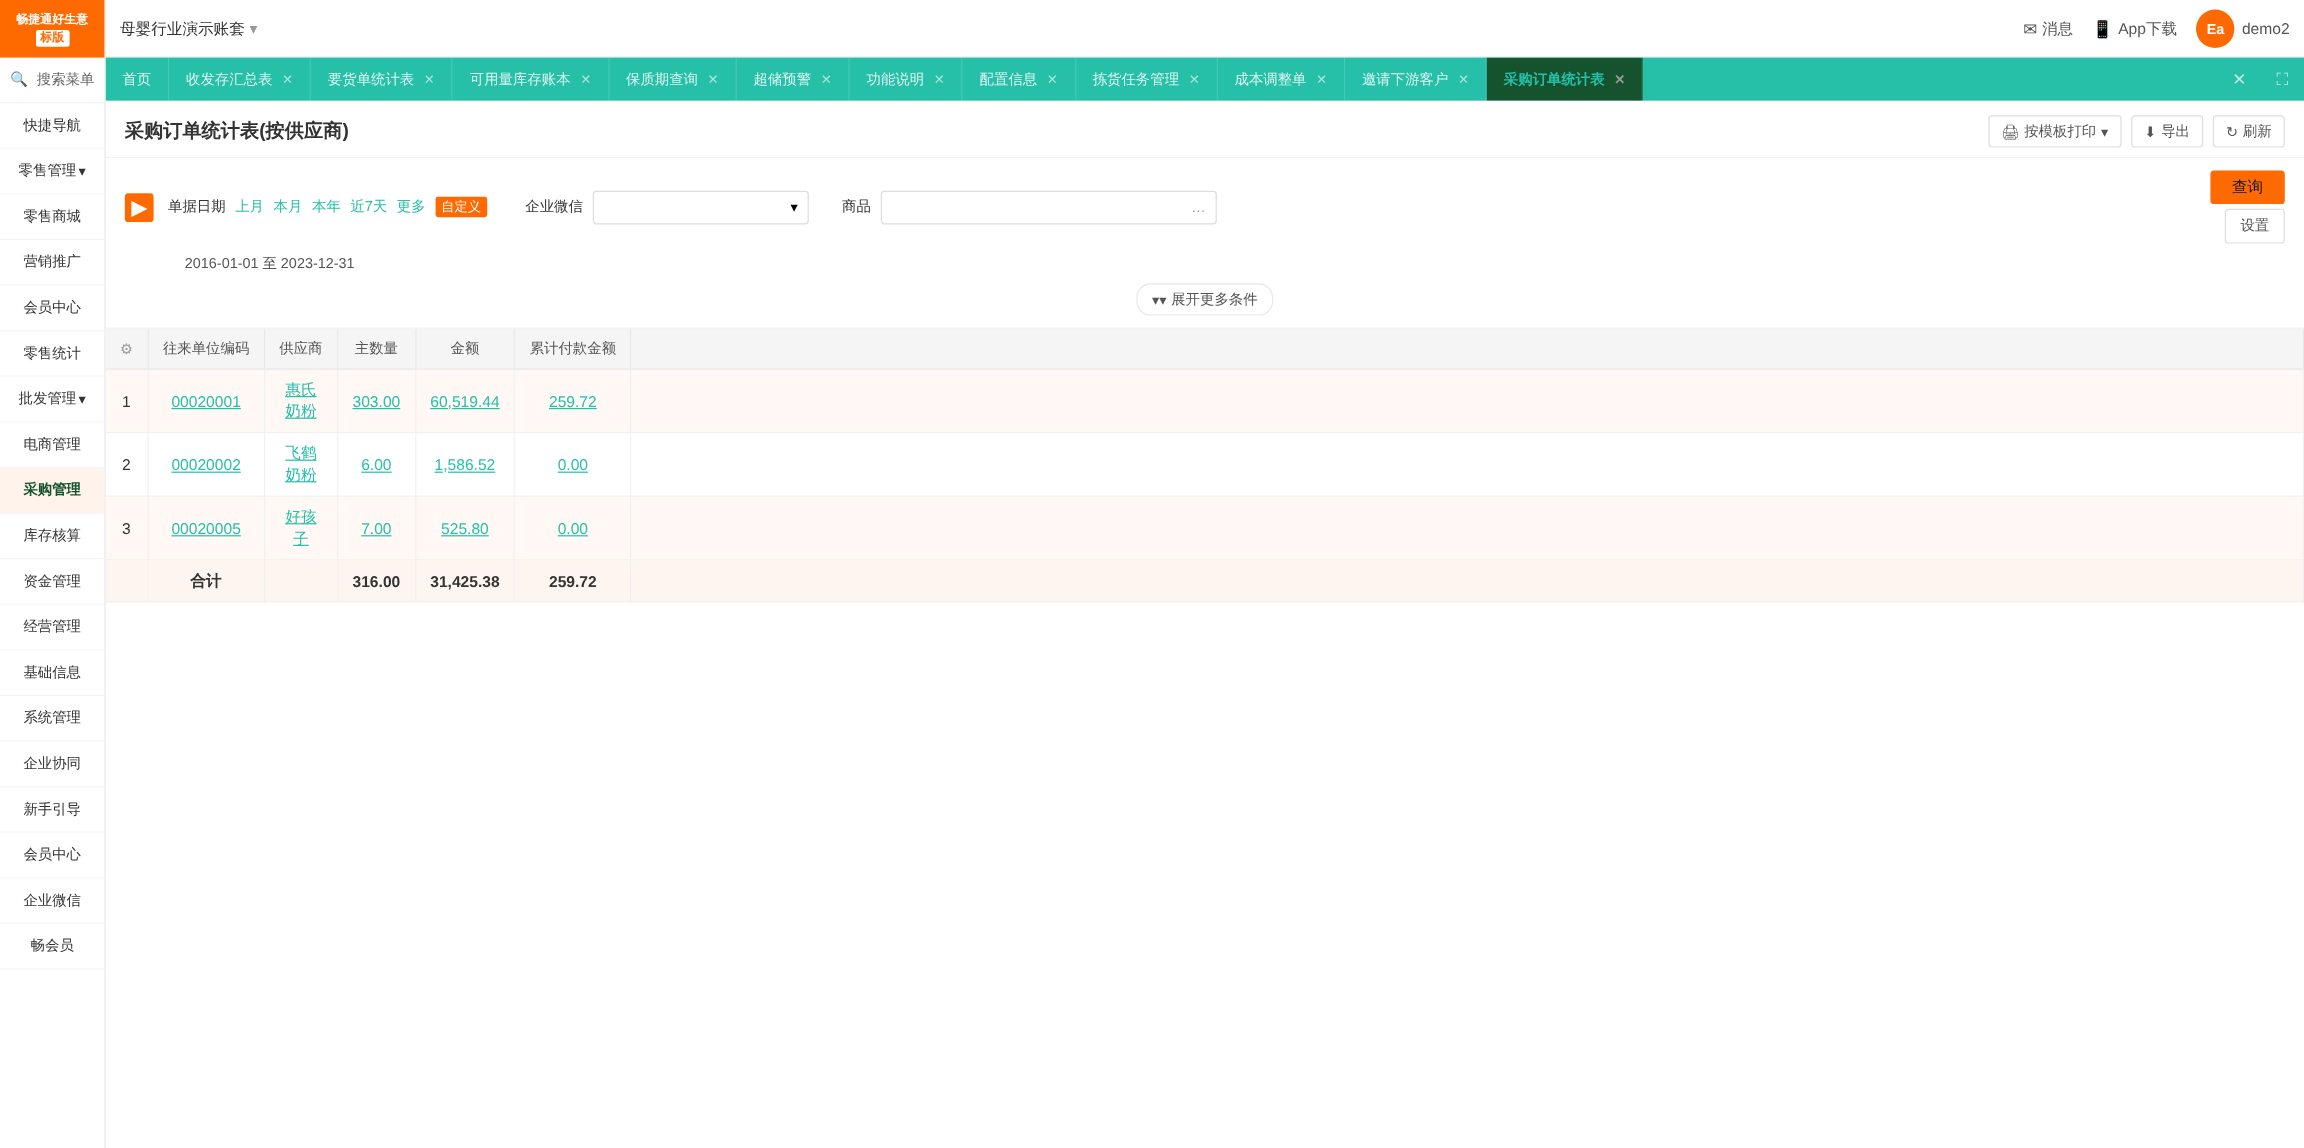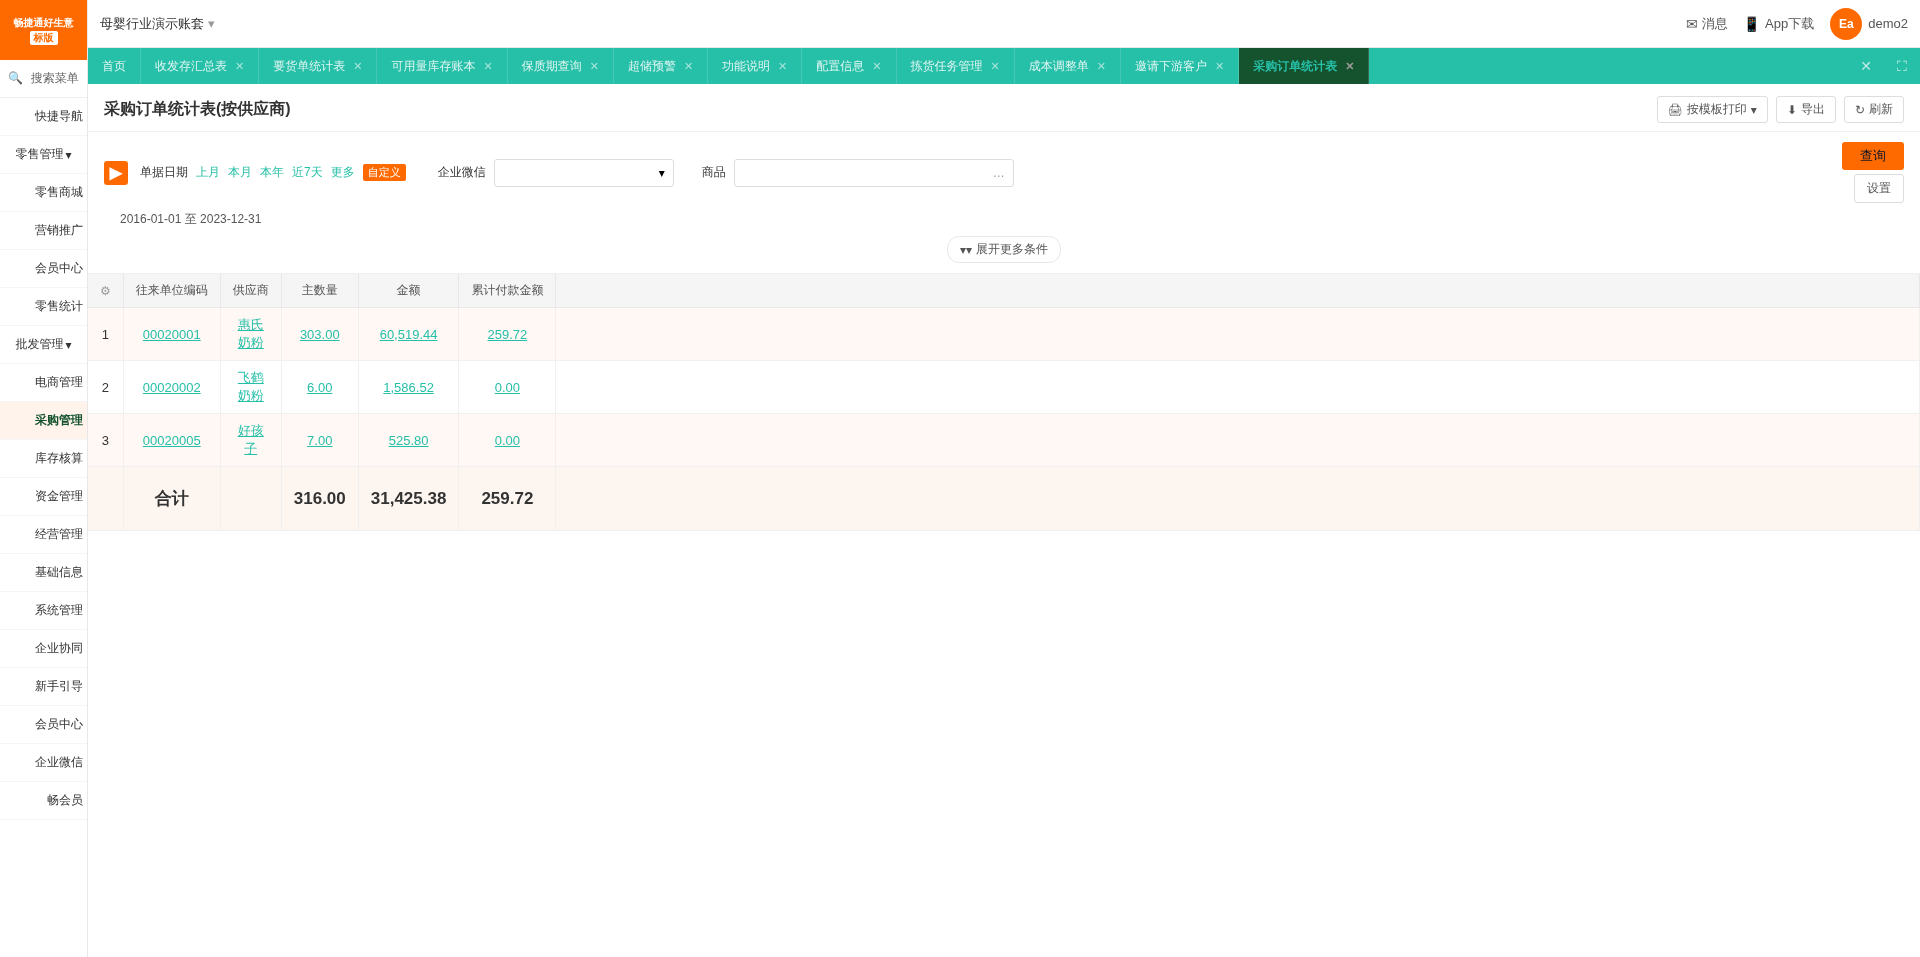--- a/index.html
+++ b/index.html
@@ -1,22 +1,22 @@
 <!DOCTYPE html>
 <html><head>
   <meta charset="utf-8">
   <style>
     * { margin: 0; padding: 0; box-sizing: border-box; }
     body { font-family: 'Microsoft YaHei', Arial, sans-serif; font-size: 13px; background: #f0f0f0; width: 1920px; height: 957px; overflow: hidden; display: flex; }
 
     
     .sidebar { width: 88px; background: #fff; display: flex; flex-direction: column; border-right: 1px solid #e8e8e8; flex-shrink: 0; }
-    .sidebar-logo { height: 60px; background: #ff6a00; display: flex; align-items: center; justify-content: center; color: #fff; font-size: 11px; font-weight: bold; padding: 4px; text-align: center; line-height: 1.2; }
+    .sidebar-logo { height: 48px; background: #ff6a00; display: flex; align-items: center; justify-content: center; color: #fff; font-size: 11px; font-weight: bold; padding: 4px; text-align: center; line-height: 1.2; }
     .sidebar-search { padding: 10px 8px; font-size: 12px; color: #666; text-align: center; cursor: pointer; border-bottom: 1px solid #f0f0f0; }
-    .sidebar-nav-item { padding: 10px 4px; font-size: 12px; color: #333; text-align: right; cursor: pointer; border-bottom: 1px solid #f5f5f5; }
+    .sidebar-nav-item { padding: 10px 4px; font-size: 12px; color: #333; text-align: center; cursor: pointer; border-bottom: 1px solid #f5f5f5; }
     .sidebar-nav-item.active { color: #14532d; background: #fff3ec; font-weight: bold; }
     .sidebar-nav-item.with-arrow { display: flex; align-items: center; justify-content: center; gap: 2px; }
 
     
     .main { flex: 1; display: flex; flex-direction: column; overflow: hidden; }
 
     
     .topbar { height: 48px; background: #fff; display: flex; align-items: center; padding: 0 12px; border-bottom: 1px solid #e8e8e8; gap: 8px; }
     .topbar-title { font-size: 13px; color: #333; flex: 1; display: flex; align-items: center; gap: 4px; }
     .topbar-actions { display: flex; align-items: center; gap: 16px; }
@@ -65,21 +65,21 @@
     th { padding: 8px 12px; text-align: center; font-size: 12px; color: #555; font-weight: normal; border-bottom: 1px solid #e8e8e8; border-right: 1px solid #e8e8e8; white-space: nowrap; }
     th:first-child { width: 40px; }
     td { padding: 8px 12px; font-size: 13px; color: #333; border-bottom: 1px solid #f0f0f0; border-right: 1px solid #f0f0f0; text-align: center; }
     td.text-link { color: #26bfa8; text-decoration: underline; cursor: pointer; }
     td.num-link { color: #26bfa8; text-decoration: underline; cursor: pointer; }
     tr.row-odd { background: #fff8f5; }
     tr.row-even { background: #fff; }
 
     
     .table-footer { border-top: 1px solid #e8e8e8; background: #fdf6f0; }
-    .table-footer td { font-weight: bold; color: #333; font-size: 17px; padding: 20px 12px; }
+    .table-footer td { font-weight: bold; color: #333; font-size: 13px; padding: 8px 12px; }
 
     
     .table-container::-webkit-scrollbar { width: 6px; }
     .table-container::-webkit-scrollbar-track { background: #f5f5f5; }
     .table-container::-webkit-scrollbar-thumb { background: #ddd; border-radius: 3px; }
 
     .filter-group { display: flex; align-items: center; gap: 8px; }
     .filter-label-bold { font-size: 12px; color: #333; white-space: nowrap; font-weight: normal; }
   </style>
 </head>
@@ -283,21 +283,21 @@
               <span></span>
               <span style="color:#999;">…</span>
             </div>
           </div>
         </div>
         <div class="filter-actions" style="margin-left:auto; flex-direction:column; gap:4px;">
           <button class="btn-query">查询</button>
           <button class="btn-settings">设置</button>
         </div>
       </div>
-      <div style="margin-left: 16px;">
+      <div style="margin-left: 50px;">
         <span class="date-range-value">2016-01-01 至 2023-12-31</span>
       </div>
       <div class="filter-expand-row">
         <div class="expand-btn">
           <span>▾▾</span>
           <span>展开更多条件</span>
         </div>
       </div>
     </div>
 

